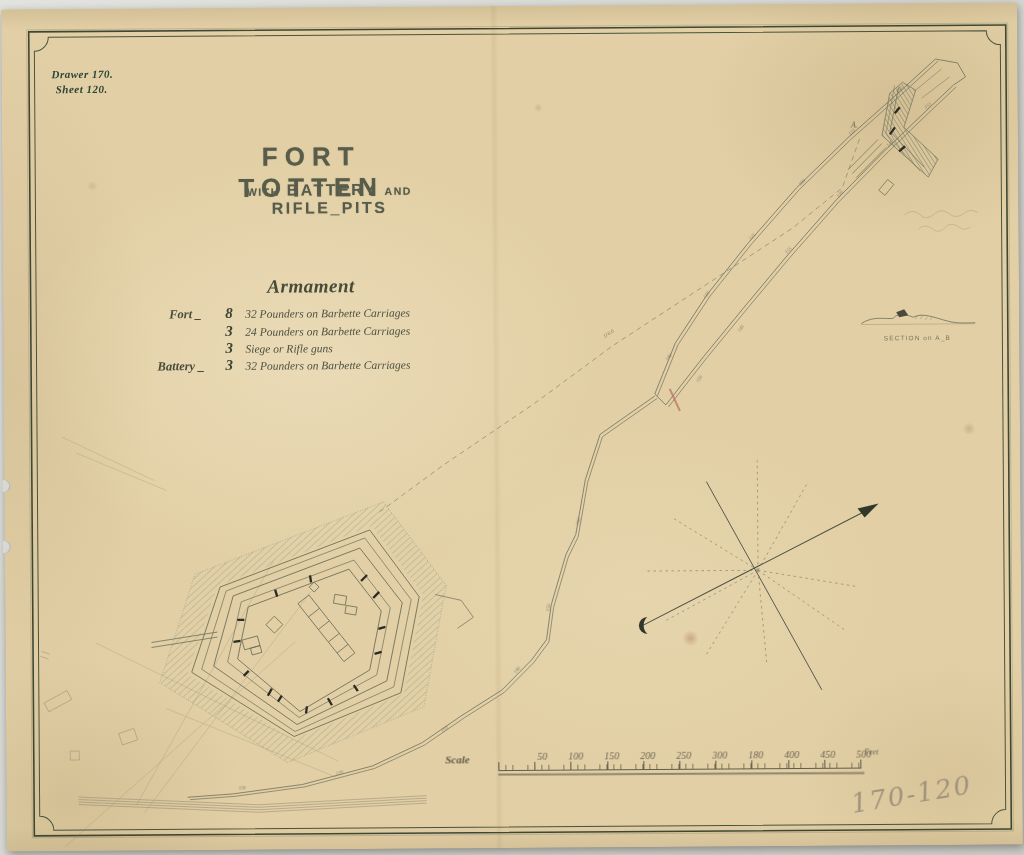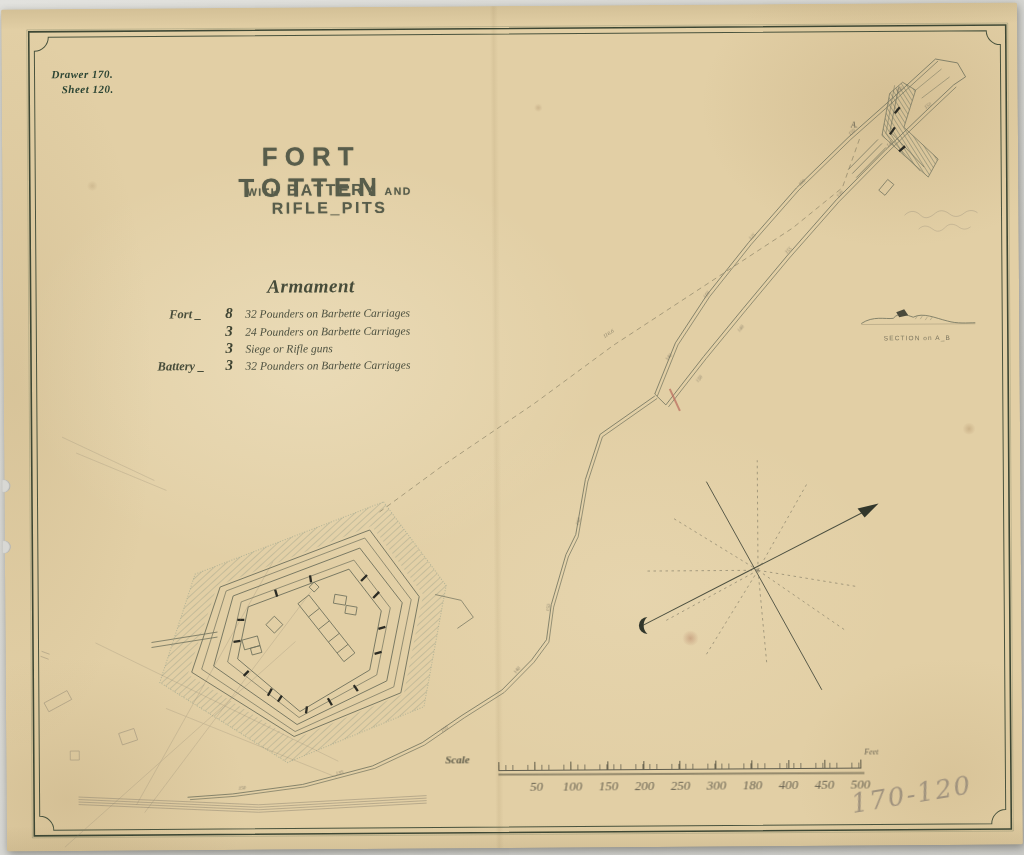--- a/index.html
+++ b/index.html
@@ -20,38 +20,38 @@
       radial-gradient(ellipse 300px 240px at 6% 94%, rgba(150,122,76,.18), transparent 60%),
       radial-gradient(ellipse 200px 520px at 1% 45%, rgba(140,115,70,.12), transparent 70%),
       linear-gradient(90deg, transparent 48.1%, rgba(120,98,58,.09) 48.45%, transparent 48.9%),
       linear-gradient(180deg, rgba(120,100,60,.14), transparent 2.5%),
       linear-gradient(0deg, rgba(120,100,60,.12), transparent 3%);
   }
   svg{position:absolute;left:0;top:0;}
   .lbl{position:absolute;color:#4d5140;}
   .catalog{left:50px;top:58px;font-style:italic;font-weight:bold;
            font-size:11px;color:#2c4534;line-height:15px;letter-spacing:.5px;}
-  .catalog .l2{margin-left:10px;}
+  .catalog .l2{margin-left:4px;}
   .title-main{left:186px;top:134px;width:246px;text-align:center;
       font-family:"Liberation Sans",sans-serif;font-weight:700;font-size:26px;
       letter-spacing:7px;color:#585d4b;text-shadow:0 0 1px rgba(88,93,75,.55);}
   .title-sub{left:184px;top:174px;width:286px;text-align:center;
       font-family:"Liberation Sans",sans-serif;font-weight:700;color:#585d4b;
       letter-spacing:2.5px;font-size:16px;text-shadow:0 0 1px rgba(88,93,75,.45);}
   .title-sub .sm{font-size:10.5px;letter-spacing:1.5px;}
   .arm-head{left:228px;top:268px;width:160px;text-align:center;
       font-style:italic;font-weight:bold;font-size:19px;color:#474c3a;letter-spacing:.5px;}
   .arm-row{position:absolute;font-style:italic;color:#4d5140;font-size:11.5px;white-space:nowrap;}
   .arm-site{position:absolute;font-style:italic;font-weight:bold;font-size:12.5px;color:#474c3a;}
   .arm-qty{position:absolute;font-style:italic;font-weight:bold;font-size:15px;color:#3e4332;}
   .section-lbl{left:868px;top:331px;width:92px;text-align:center;font-family:"Liberation Sans",sans-serif;
       font-size:6.5px;letter-spacing:1.1px;color:#7e7760;}
   .scale-word{left:439px;top:747px;font-style:italic;font-weight:bold;font-size:11px;color:#5d5a48;}
-  .scale-num{position:absolute;top:773px;width:22px;text-align:center;
-      font-style:italic;font-size:13px;color:#6b6553;}
+  .scale-num{position:absolute;top:745px;width:22px;text-align:right;
+      font-style:italic;font-size:10px;color:#6b6553;}
   .scale-feet{position:absolute;left:858px;top:744px;font-style:italic;font-size:8px;color:#6b6553;}
   .tick-minor{position:absolute;left:492px;top:759px;width:362px;height:5px;
       background:repeating-linear-gradient(90deg, rgba(95,92,76,.75) 0 0.8px, transparent 0.8px 7.2px);}
   .tick-major{position:absolute;left:492px;top:756px;width:363px;height:8px;
       background:repeating-linear-gradient(90deg, rgba(80,77,60,.9) 0 1px, transparent 1px 36.2px);}
   .tick-base{position:absolute;left:492px;top:764px;width:363px;height:0;border-top:1px solid #5f5c4c;}
   .tick-heavy{position:absolute;left:492px;top:767.5px;width:366px;height:1.8px;
       background:rgba(80,76,58,.55);transform:rotate(.12deg);}
   .pencil-num{left:844px;top:776px;font-family:"DejaVu Serif",serif;font-style:italic;
       font-size:26px;color:#9a8d7b;letter-spacing:2px;transform:rotate(-9deg);opacity:.9;}

